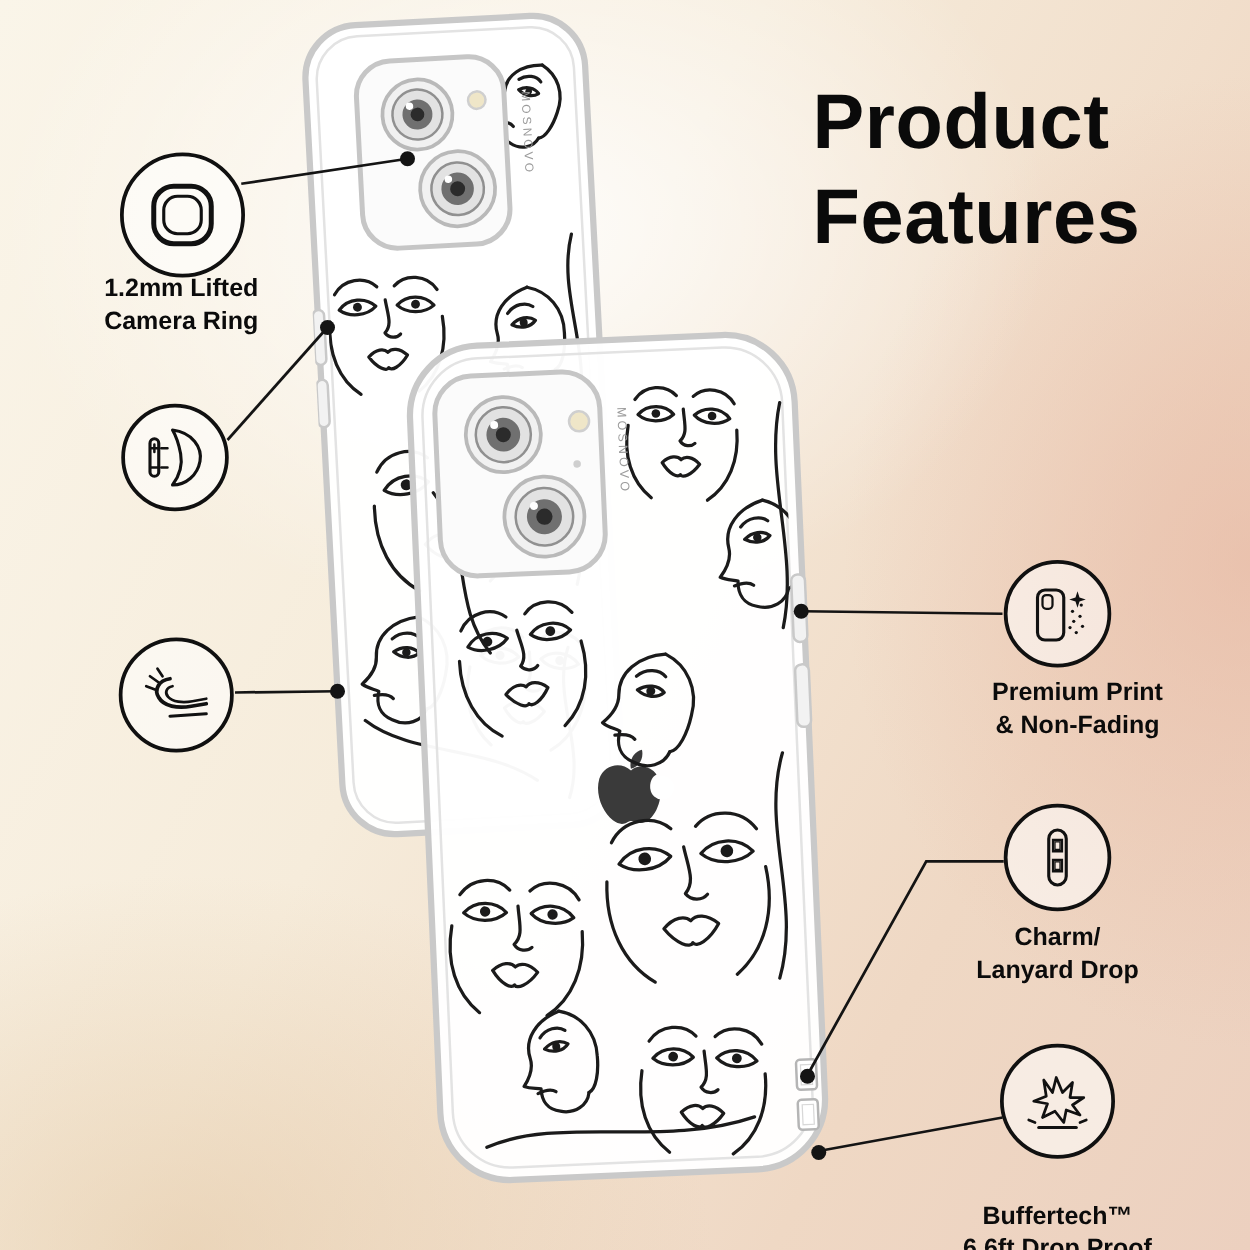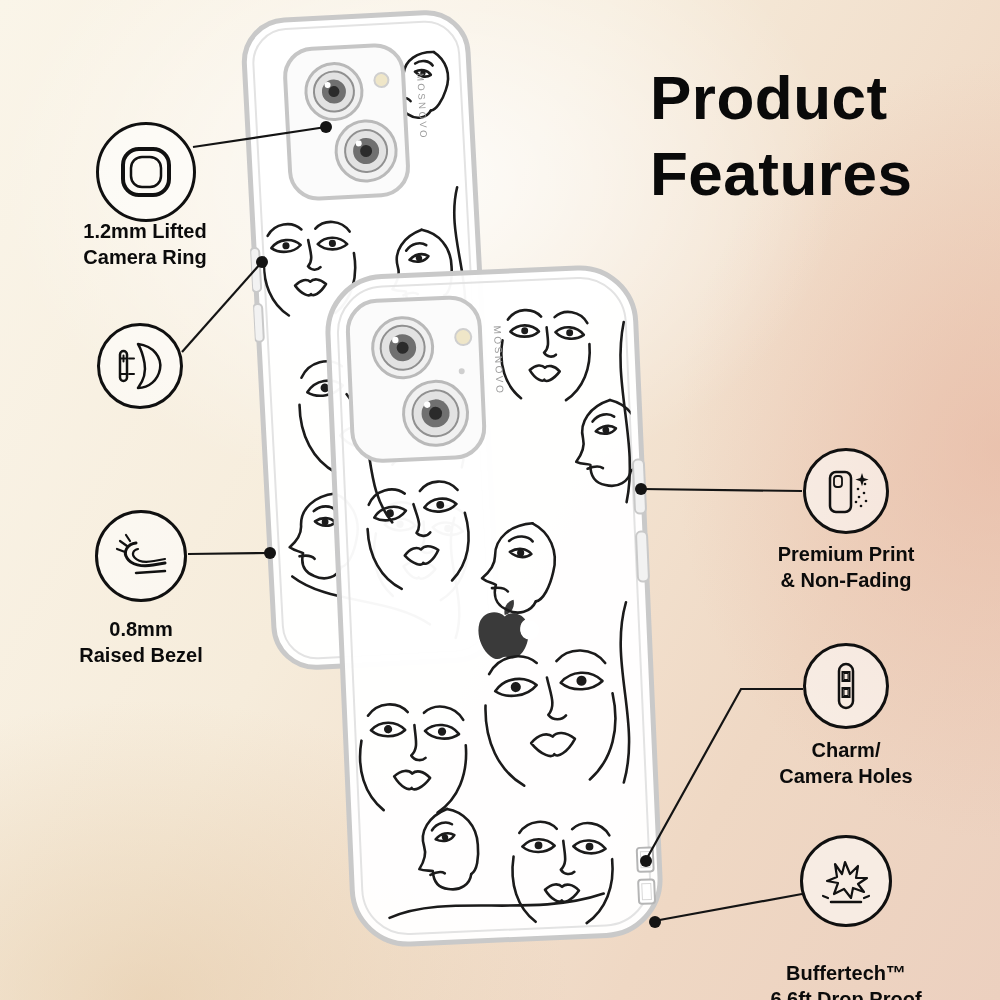--- a/index.html
+++ b/index.html
@@ -237,22 +237,20 @@
   <div class="badge" style="left:800px; top:835px; width:92px; height:92px;">
     <svg width="58" height="58" viewBox="0 0 58 58">
       <path d="M18,12 L25,22 L28,10 L33,22 L41,14 L39,26 L50,26 L41,32 L47,40 L36,36 L34,46 L27,37 L17,42 L21,31 L10,29 L20,25 Z" fill="none" stroke="#111" stroke-width="2.2" stroke-linejoin="round"></path>
       <path d="M14,50 H44" stroke="#111" stroke-width="2.5" stroke-linecap="round"></path>
       <path d="M6,44 L11,46 M52,44 L47,46" stroke="#111" stroke-width="2.2" stroke-linecap="round"></path>
     </svg>
   </div>
 
   <div class="label" style="left:25px;  top:218px; width:240px;">1.2mm Lifted
 Camera Ring</div>
-  <div class="label" style="left:26px;  top:616px; width:230px;">0.8mm
-Raised Bezel</div>
-  <div class="label" style="left:730px; top:541px; width:232px;">Premium Print
+  <div class="label" style="left:746px; top:541px; width:232px;">Premium Print
 &amp; Non-Fading</div>
   <div class="label" style="left:730px; top:737px; width:232px;">Charm/
-Camera Holes</div>
+Lanyard Drop</div>
   <div class="label" style="left:730px; top:960px; width:232px;">Buffertech™
 6.6ft Drop Proof</div>
 
 </div>
 
 </body></html>

